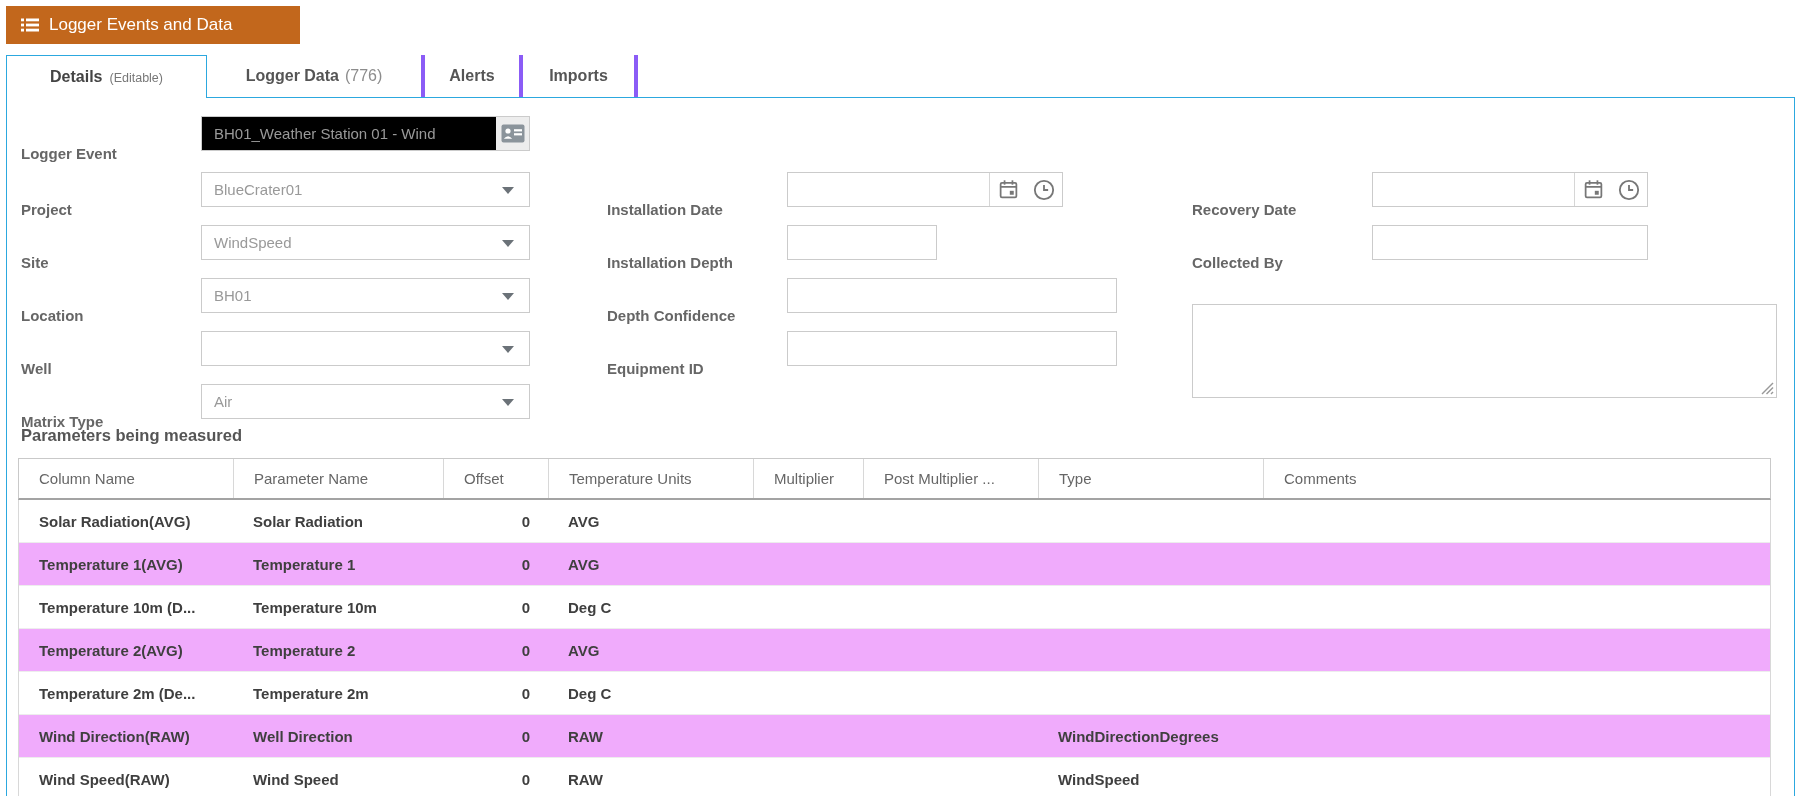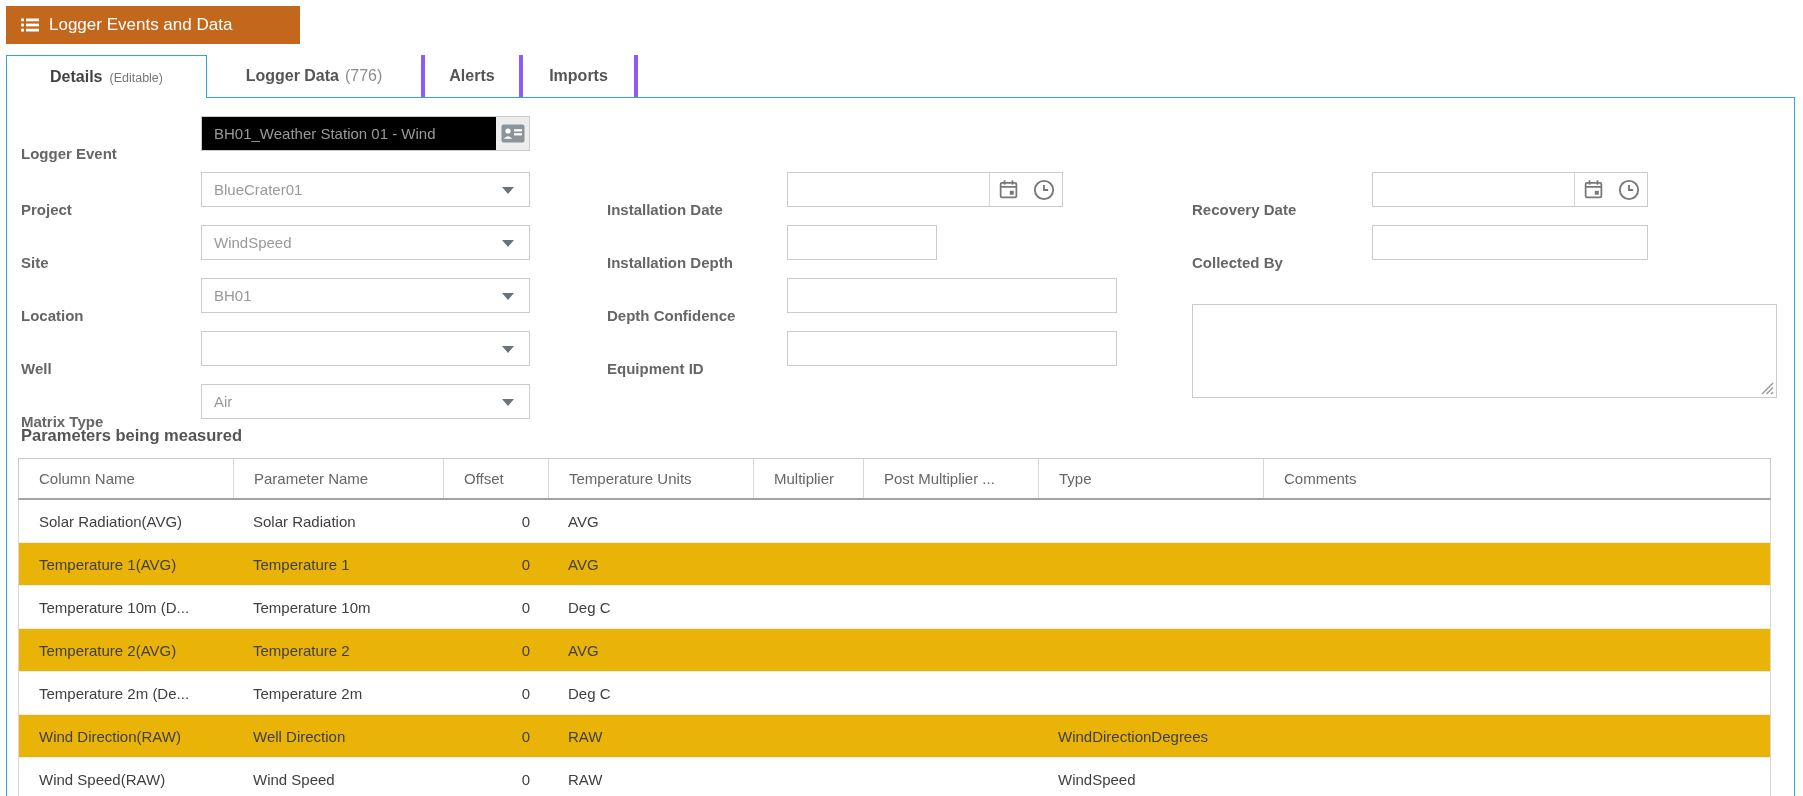--- a/index.html
+++ b/index.html
@@ -57,22 +57,22 @@
   
   .ptitle{position:absolute;left:21px;top:426px;font-size:16.5px;font-weight:bold;color:#555;}
   .ptable{position:absolute;left:18px;top:458px;width:1753px;}
   .thead{display:grid;grid-template-columns:215px 210px 105px 205px 110px 175px 225px 1fr;
     height:42px;box-sizing:border-box;border:1px solid #c9c9c9;border-bottom:2px solid #a3a3a3;background:#fff;}
   .th{display:flex;align-items:center;padding:0 10px 0 20px;font-size:15px;color:#666;
     white-space:nowrap;overflow:hidden;box-sizing:border-box;border-right:1px solid #d8d8d8;}
   .th:last-child{border-right:none;}
   .tbody{border:1px solid #d8d8d8;border-top:none;box-sizing:border-box;}
   .tr{display:grid;grid-template-columns:214px 210px 105px 205px 110px 175px 225px 1fr;
-    height:42px;border-bottom:1px solid #ededed;background:#fff;cursor:pointer;}
-  .tr.alt{background:#eab308;}
+    height:42px;border-bottom:1px solid #ededed;background:#fff;cursor:pointer;font-weight:bold;}
+  .tr.alt{background:#f0abfc;}
   .tr.last{border-bottom:none;}
   .td{display:flex;align-items:center;padding:0 10px 0 20px;font-size:15px;color:#3f3f3f;
     white-space:nowrap;overflow:hidden;}
   .td.num{justify-content:flex-end;padding-right:18px;}
   svg{display:block;}
 </style>
 </head>
 <body>
 
 <div class="screen">

